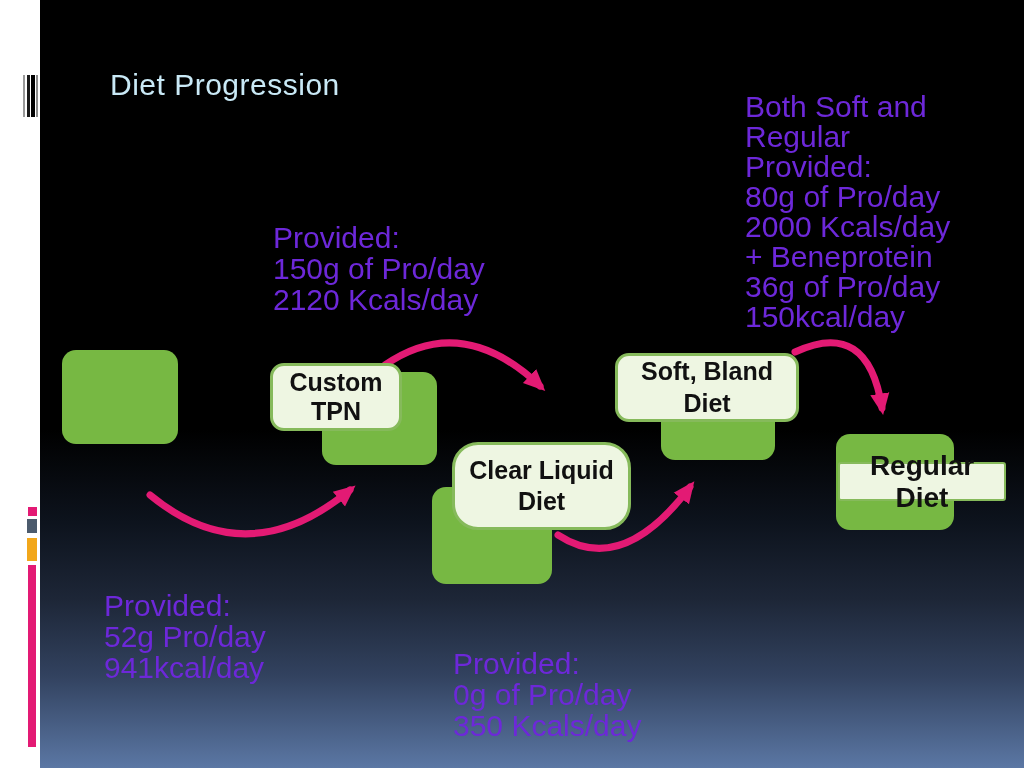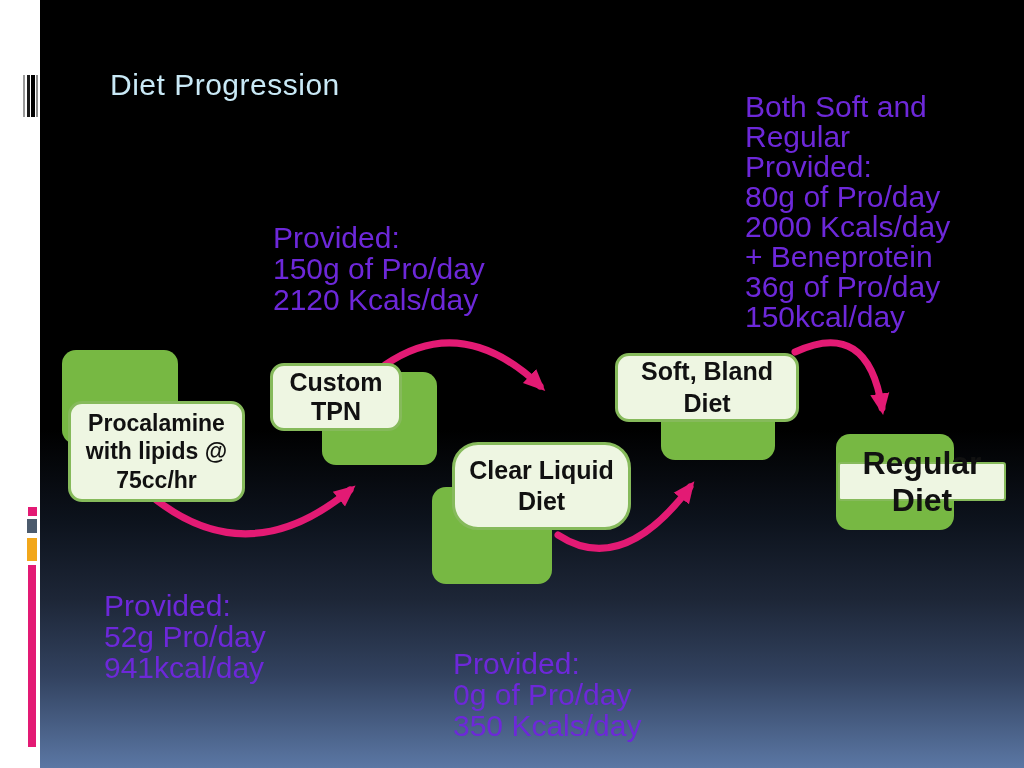--- a/index.html
+++ b/index.html
@@ -60,21 +60,21 @@
   
   .dark-procalamine { left:62px;  top:350px; width:116px; height:94px; }
   .light-procalamine{ left:68px;  top:401px; width:177px; height:101px; font-size:23px; line-height:1.22; }
   .dark-tpn         { left:322px; top:372px; width:115px; height:93px; }
   .light-tpn        { left:270px; top:363px; width:132px; height:68px;  font-size:25px; }
   .dark-clear       { left:432px; top:487px; width:120px; height:97px; }
   .light-clear      { left:452px; top:442px; width:179px; height:88px;  font-size:25px; line-height:1.25;border-radius:26px; }
   .dark-soft        { left:661px; top:398px; width:114px; height:62px; }
   .light-soft       { left:603px; top:353px; width:184px; height:69px;  font-size:25px; line-height:1.25;margin-left:12px; }
   .dark-regular     { left:836px; top:434px; width:118px; height:96px; }
-  .light-regular    { left:838px; top:462px; width:168px; height:39px;  font-size:32px; border-width:2px; border-radius:3px; }
+  .light-regular    { left:838px; top:462px; width:168px; height:39px;  font-size:28px; border-width:2px; border-radius:3px; }
 </style>
 </head>
 <body>
 
 <div id="page">
   <div class="slide-bg"></div>
 
   <div class="barcode"></div>
   <div class="mark pink-sq"></div>
   <div class="mark slate-sq"></div>
@@ -89,21 +89,20 @@
         <path d="M0,1 L9,5 L0,9 z" fill="#e31a74"></path>
       </marker>
     </defs>
     <path d="M150,495 Q247,575 350,490" fill="none" stroke="#e31a74" stroke-width="7" stroke-linecap="round" marker-end="url(#ah)"></path>
     <path d="M385,365 Q462,312 540,386" fill="none" stroke="#e31a74" stroke-width="7" stroke-linecap="round" marker-end="url(#ah)"></path>
     <path d="M558,535 Q622,577 690,487" fill="none" stroke="#e31a74" stroke-width="7" stroke-linecap="round" marker-end="url(#ah)"></path>
     <path d="M795,352 Q868,318 882,408" fill="none" stroke="#e31a74" stroke-width="7" stroke-linecap="round" marker-end="url(#ah)"></path>
   </svg>
 
   <div class="node-dark dark-procalamine"></div>
-  <div class="node-light light-procalamine">Procalamine with lipids @ 75cc/hr</div>
 
   <div class="node-dark dark-tpn"></div>
   <div class="node-light light-tpn">Custom TPN</div>
 
   <div class="node-dark dark-clear"></div>
   <div class="node-light light-clear">Clear Liquid Diet</div>
 
   <div class="node-dark dark-soft"></div>
   <div class="node-light light-soft">Soft, Bland Diet</div>
 

